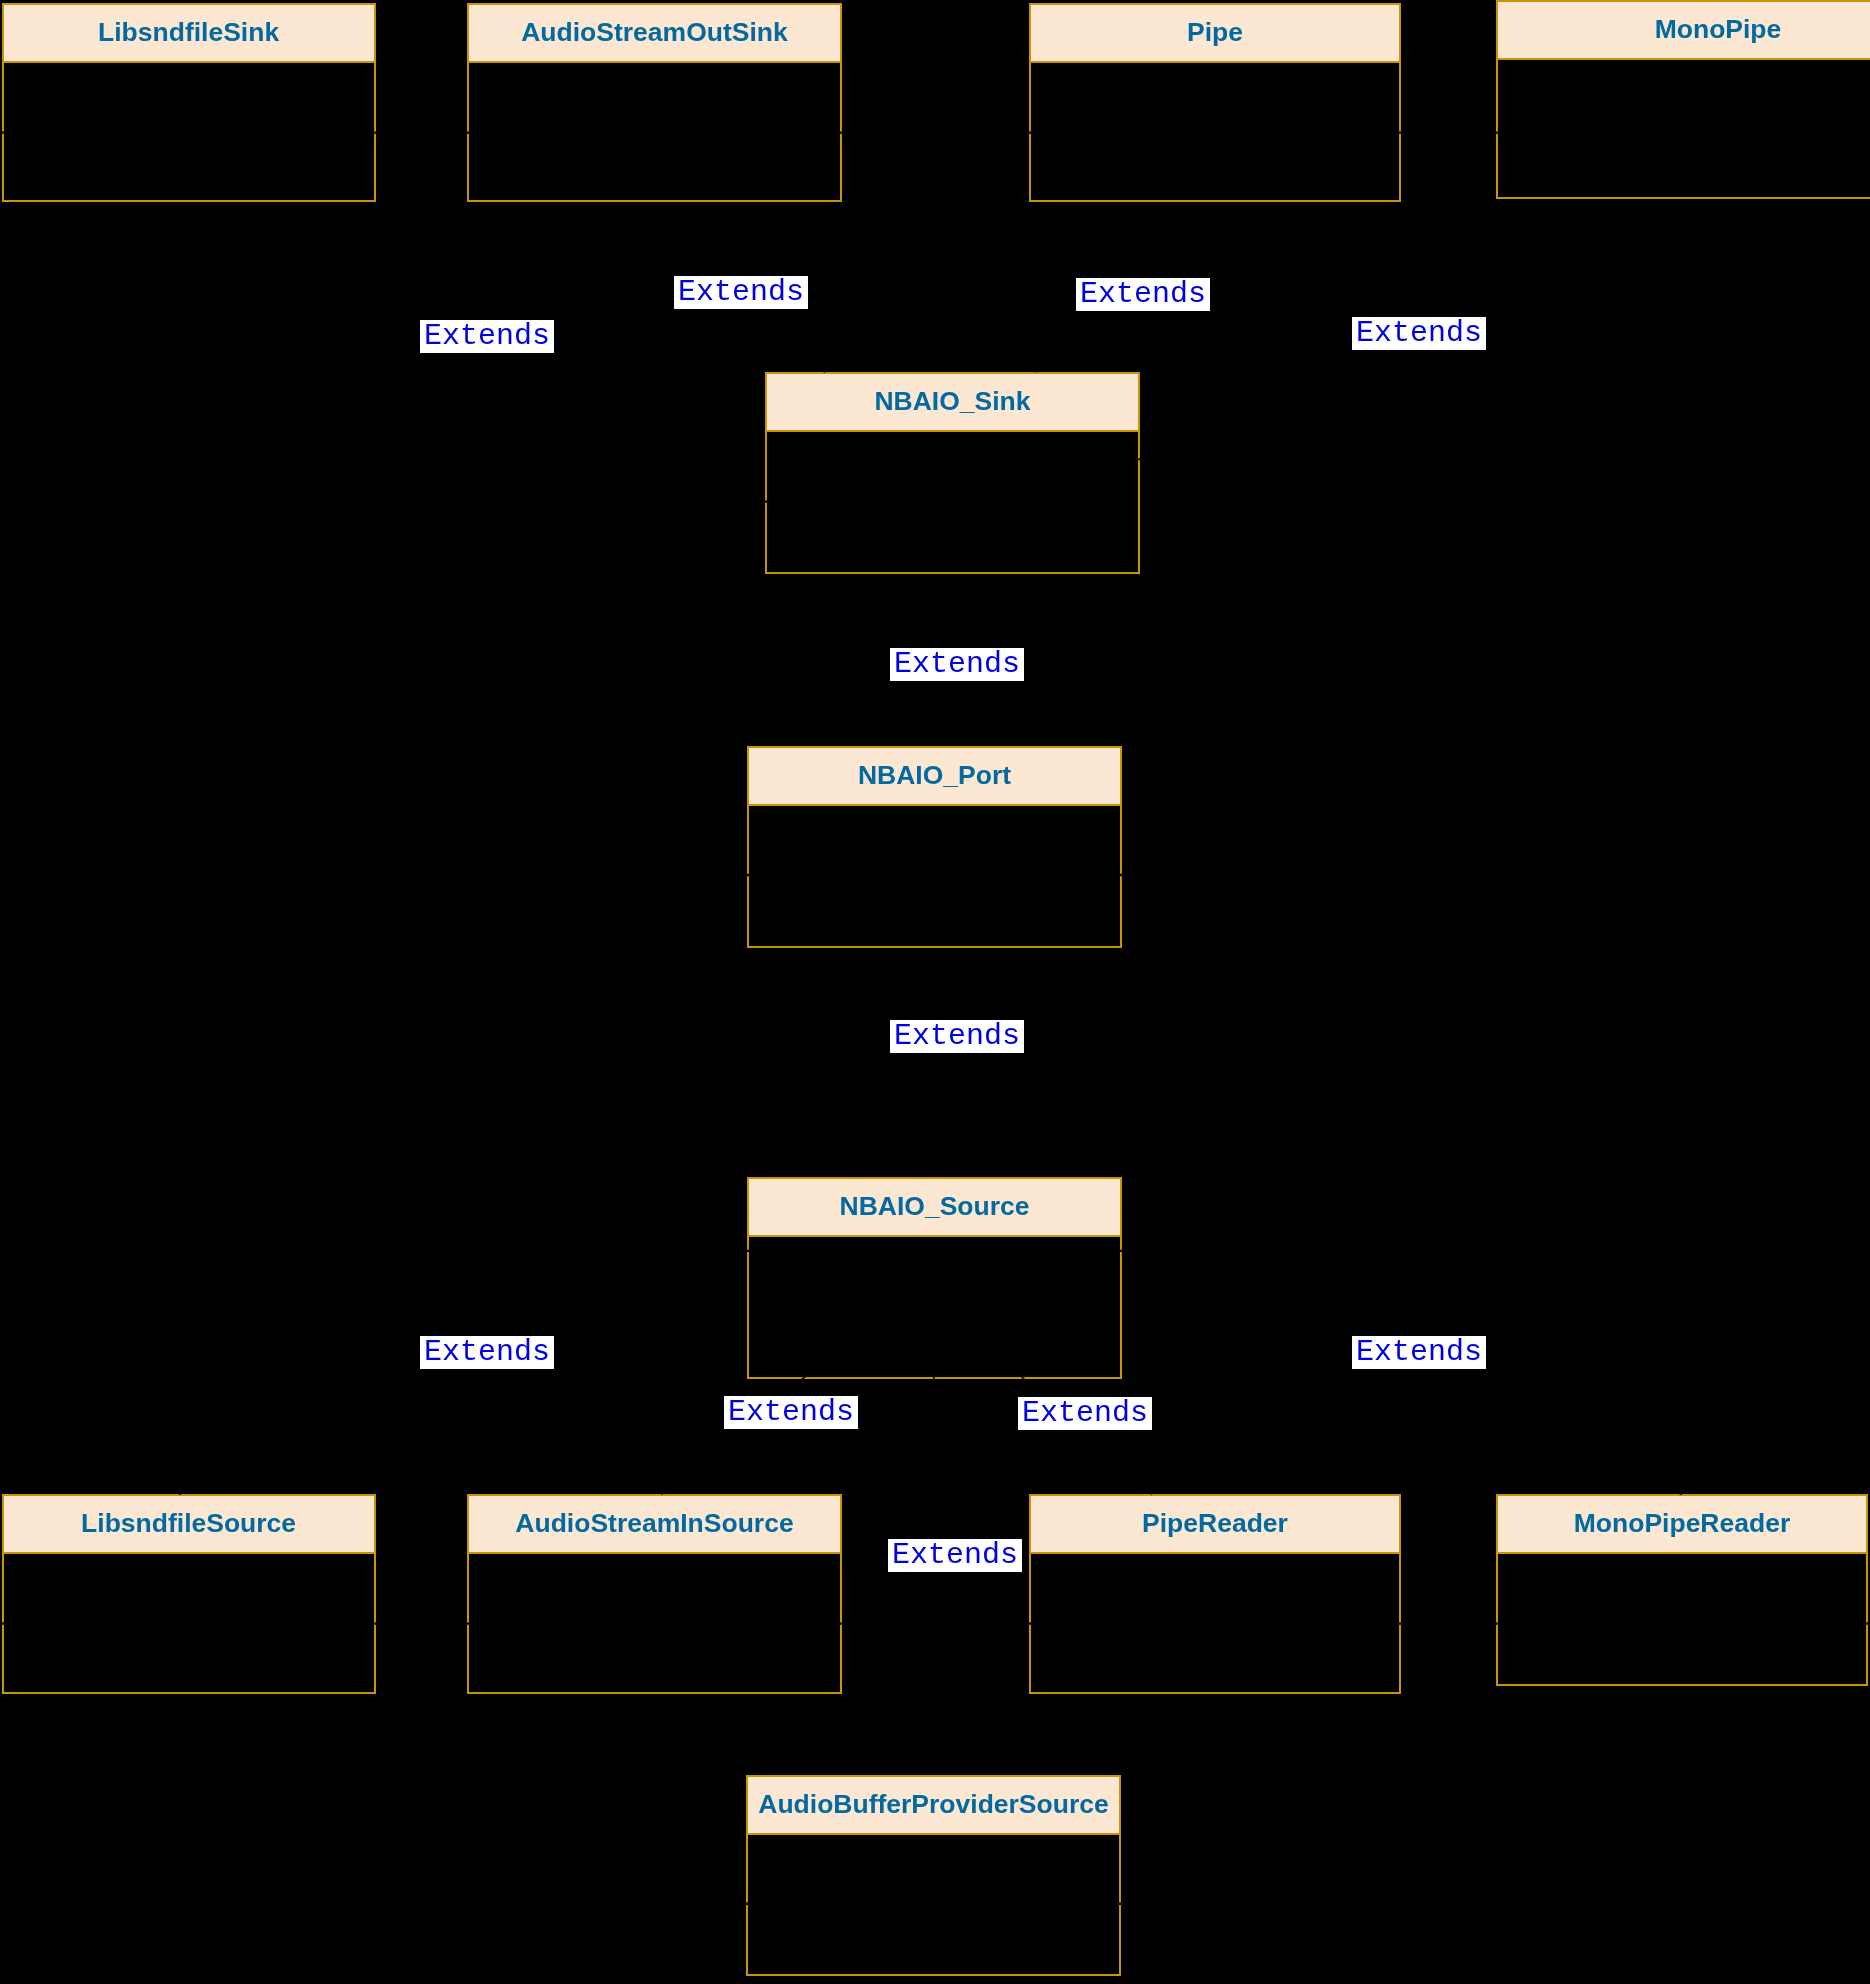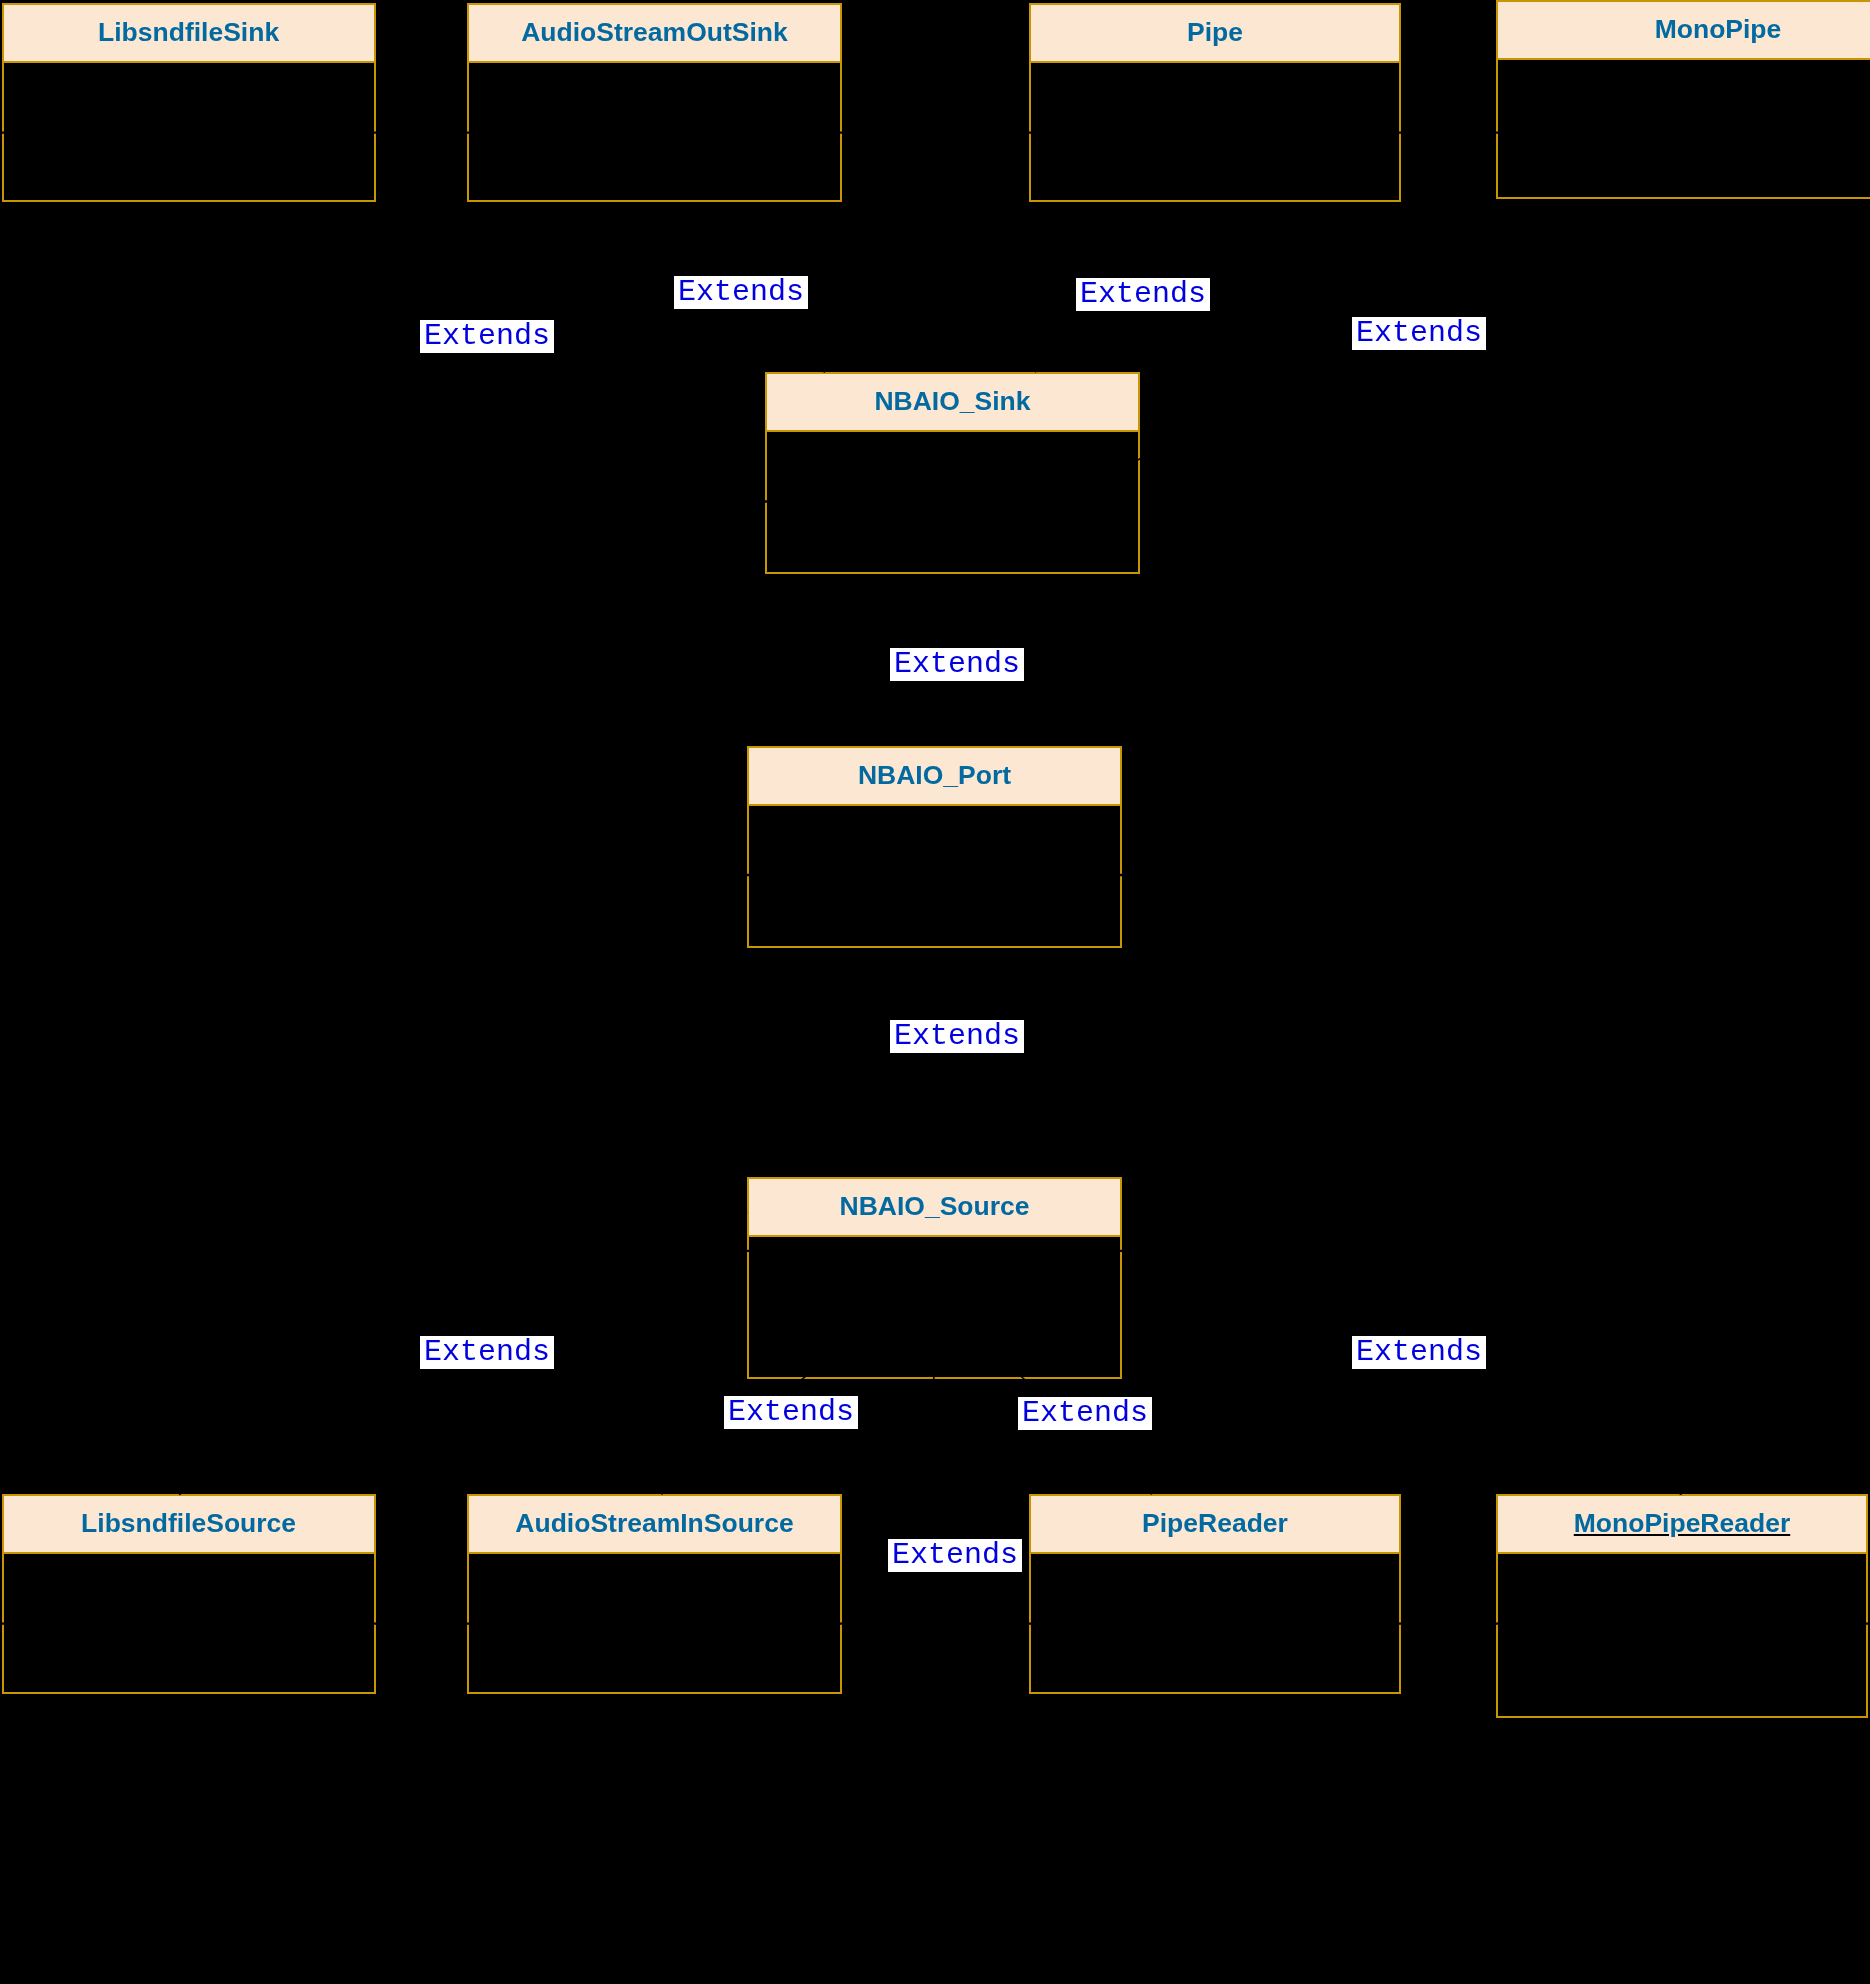--- a/index.html
+++ b/index.html
@@ -86,22 +86,26 @@
     <div class="body"></div>
   </div>
     <div class="class-box" style="left: 467px; top: 1494px; width: 375px; height: 200px;">
     <div class="hdr">AudioStreamInSource</div>
     <div class="body"></div>
   </div>
     <div class="class-box" style="left: 1029px; top: 1494px; width: 372px; height: 200px;">
     <div class="hdr">PipeReader</div>
     <div class="body"></div>
   </div>
-    <div class="class-box" style="left: 1496px; top: 1494px; width: 372px; height: 224px; text-decoration: underline;">
+    <div class="class-box" style="left: 1496px; top: 1494px; width: 372px; height: 192px;">
     <div class="hdr">MonoPipeReader</div>
+    <div class="body"></div>
+  </div>
+    <div class="class-box" style="left: 746px; top: 1775px; width: 375px; height: 201px;">
+    <div class="hdr">AudioBufferProviderSource</div>
     <div class="body"></div>
   </div>
     <svg id="edges" width="1870" height="1985" viewBox="0 0 2403 2550">
       <line x1="242" y1="260" x2="960" y2="600" stroke="#000000" stroke-width="2"></line>
       <polygon points="960,600 950.3906323894678,589.91733893629 946.1108511639229,598.9552298772935" fill="#000000"></polygon>
       <line x1="780" y1="260" x2="1060" y2="478" stroke="#000000" stroke-width="2"></line>
       <polygon points="1060,478 1052.814021307986,466.06845734039723 1046.670714034029,473.9589437473145" fill="#000000"></polygon>
       <line x1="1561" y1="260" x2="1330" y2="478" stroke="#000000" stroke-width="2"></line>
       <polygon points="1330,478 1342.886306164064,472.7138753849344 1336.0228447817872,465.4411250211454" fill="#000000"></polygon>
       <line x1="2161" y1="260" x2="1442" y2="600" stroke="#000000" stroke-width="2"></line>

